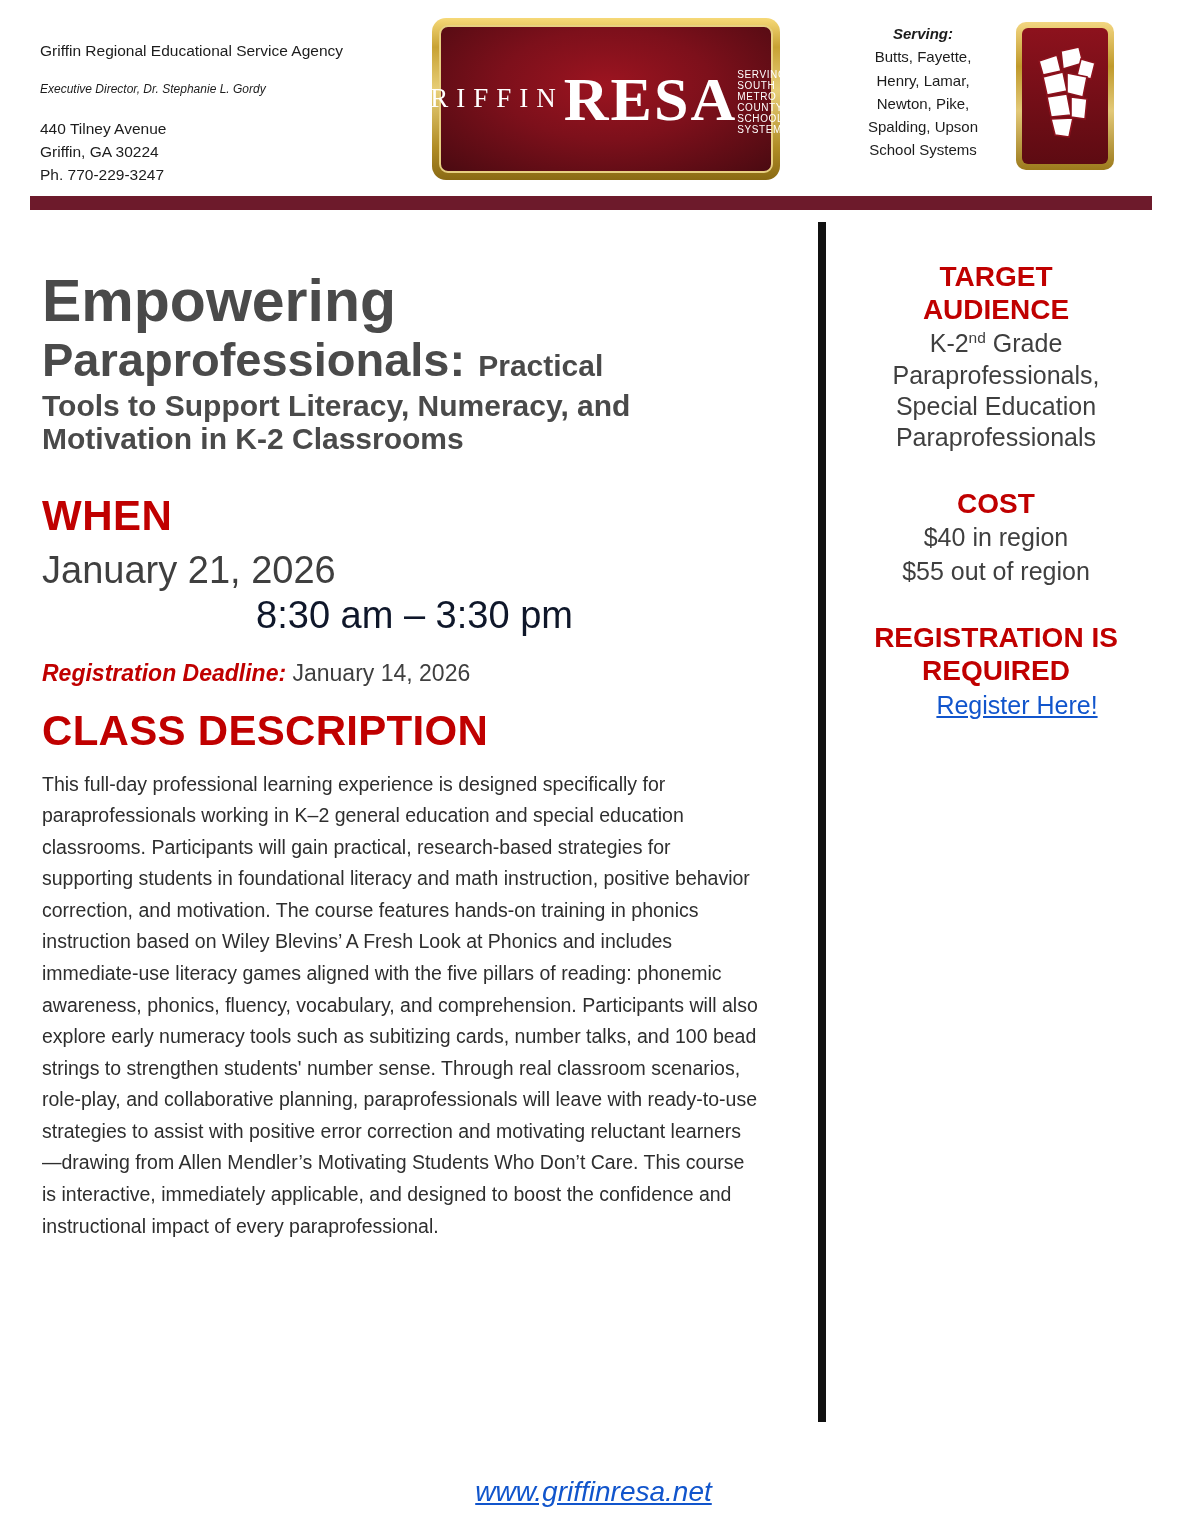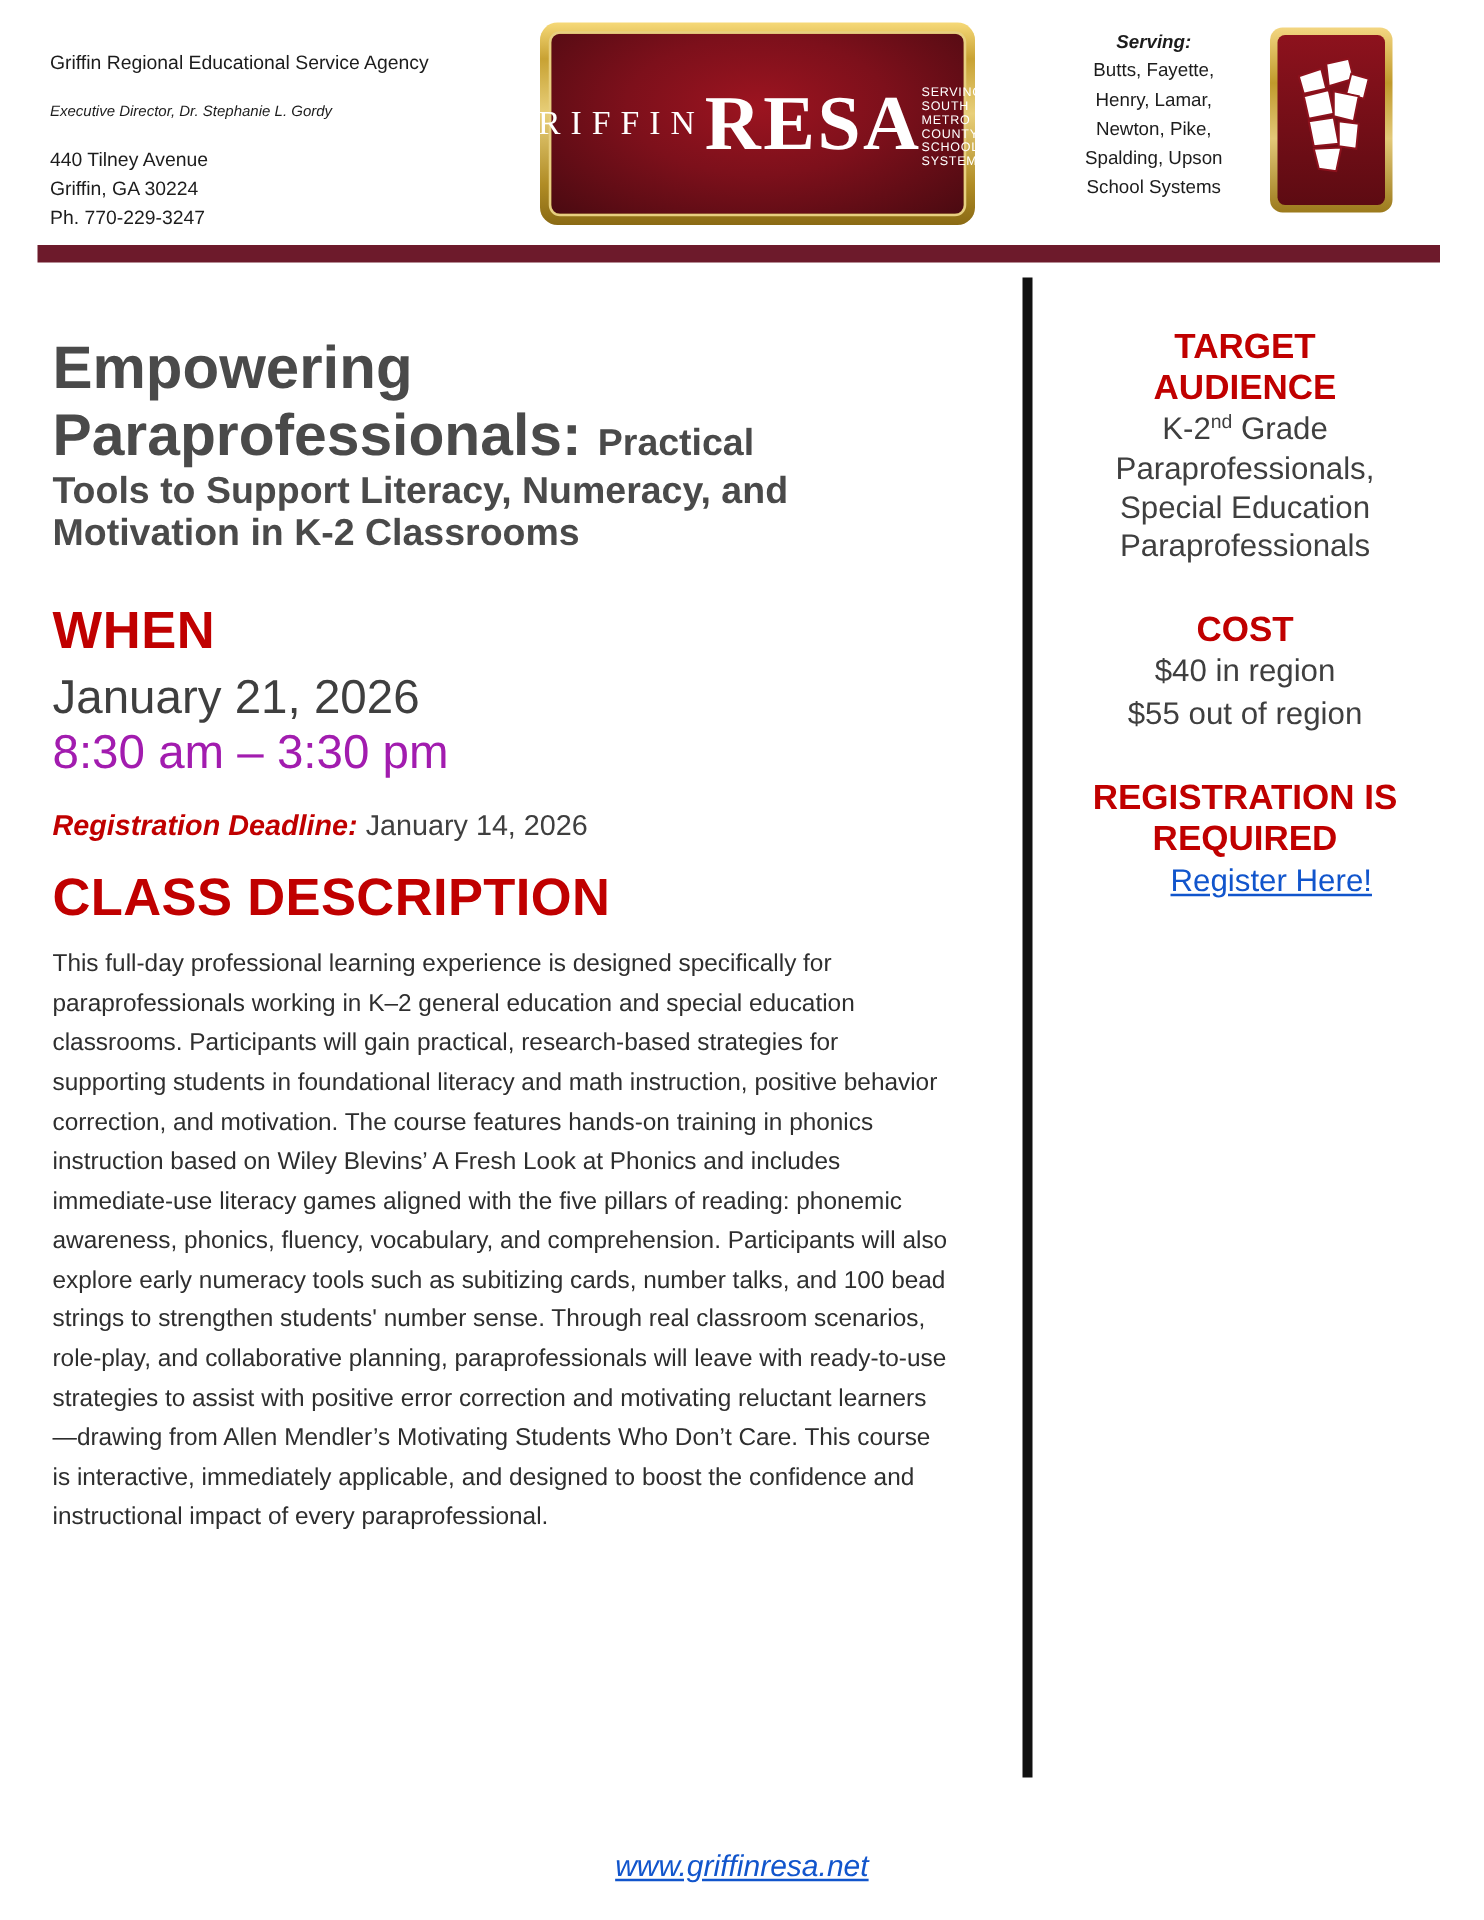--- a/index.html
+++ b/index.html
@@ -162,43 +162,44 @@
     text-align: center;
   }
 
   
   .title-block {
     margin-top: 46px;
     color: #4a4a4a;
     font-weight: bold;
     line-height: 1.12;
   }
-  .title-l1 { font-size: 48px; }
+  .title-l1 { font-size: 59px; }
   .title-l2 { font-size: 47px; }
   .title-l2 .sub { font-size: 30px; }
   .title-l3 { font-size: 30px; margin-top: 2px;}
   .title-l4 { font-size: 30px; }
 
   .when-head {
     color: #c00000;
     font-weight: bold;
     font-size: 42px;
     margin-top: 36px;
     letter-spacing: 0.5px;
   }
   .when-date {
     font-size: 38px;
     color: #3f3f3f;
     margin-top: 8px;
     line-height: 1.18;
   }
   .when-time {
     font-size: 38px;
-    color: #a21caf;
+    color: #0f172a;
     line-height: 1.18;
+    text-align: center;
   }
   .deadline {
     margin-top: 22px;
     font-size: 23px;
     color: #3f3f3f;
   }
   .deadline .dl-label {
     color: #c00000;
     font-weight: bold;
     font-style: italic;
@@ -244,21 +245,21 @@
   sup { font-size: 0.62em; vertical-align: super; }
 
   .footer {
     position: absolute;
     left: 0;
     bottom: 28px;
     width: 1187px;
     text-align: center;
   }
   .footer a {
-    font-size: 24px;
+    font-size: 28px;
     color: #1155cc;
     font-style: italic;
     text-decoration: underline;
   }
 </style>
 </head>
 <body>
 
 <div class="header">
 

